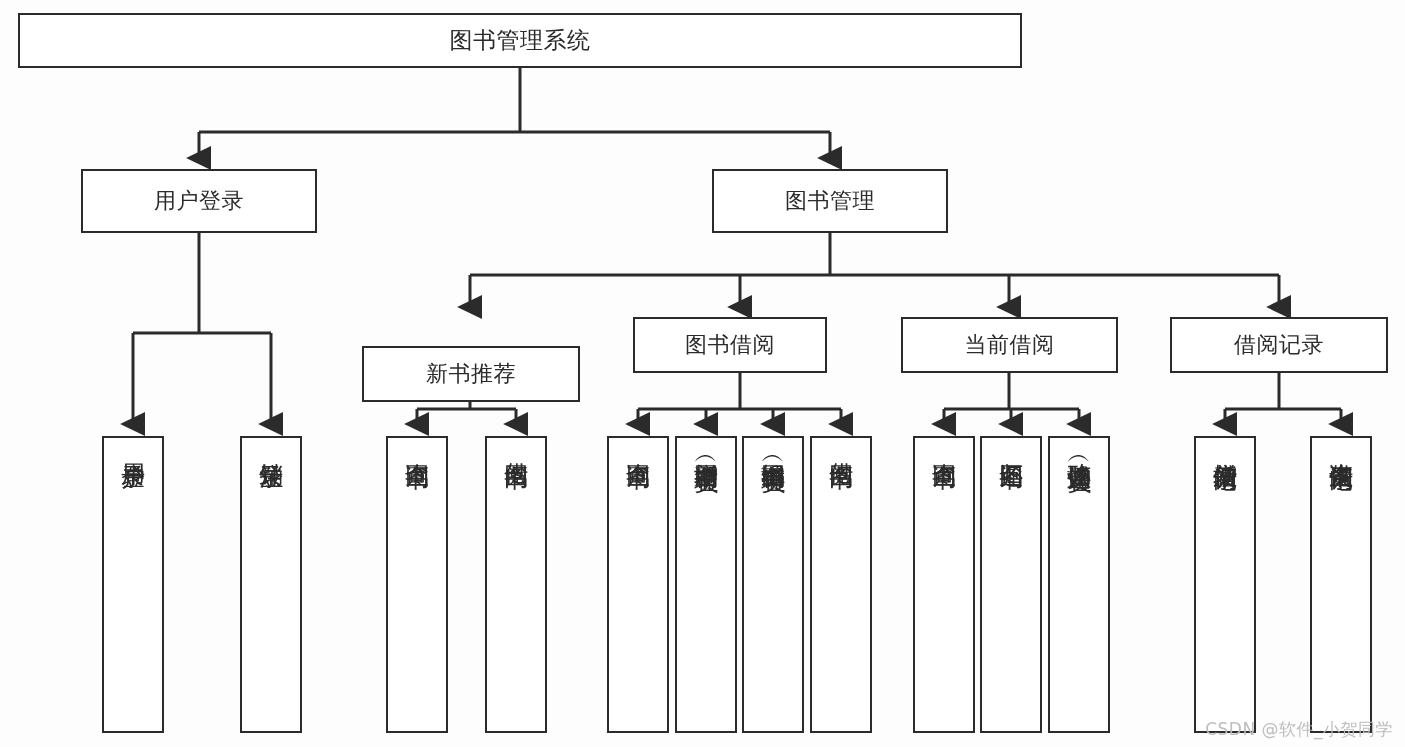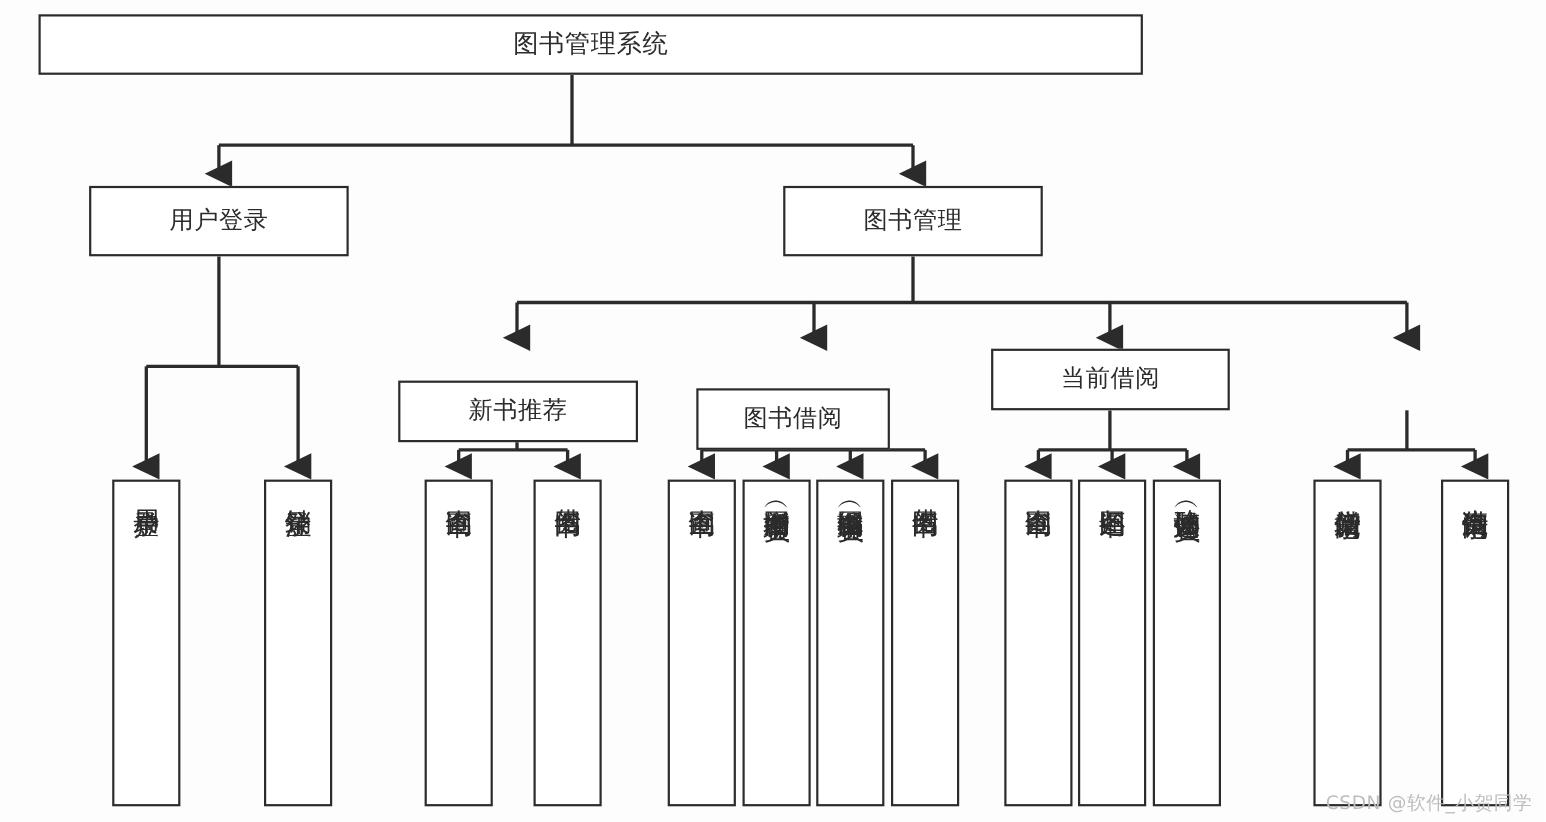--- a/index.html
+++ b/index.html
@@ -119,40 +119,43 @@
       <path d="M1011,409 L1011,424" marker-end="url(#arrowhead)"></path>
       <path d="M1079,409 L1079,424" marker-end="url(#arrowhead)"></path>
 
       <path d="M1279,373 L1279,409"></path>
       <path d="M1225,409 L1341,409"></path>
       <path d="M1225,409 L1225,424" marker-end="url(#arrowhead)"></path>
       <path d="M1341,409 L1341,424" marker-end="url(#arrowhead)"></path>
     </g>
   </svg>
 
-  <div class="node-box root" style="left:18px; top:13px; width:1004px; height:55px;margin-left:17px;">
+  <div class="node-box root" style="left:18px; top:13px; width:1004px; height:55px;">
     <span class="node-label-h">图书管理系统</span>
   </div>
 
   <div class="node-box" style="left:81px; top:169px; width:236px; height:64px;">
     <span class="node-label-h">用户登录</span>
   </div>
   <div class="node-box" style="left:712px; top:169px; width:236px; height:64px;">
     <span class="node-label-h">图书管理</span>
   </div>
 
   <div class="node-box" style="left:362px; top:317px; width:218px; height:56px;margin-top:29px;">
     <span class="node-label-h">新书推荐</span>
   </div>
-  <div class="node-box" style="left:633px; top:317px; width:176px; height:56px;margin-top:36px;">
+  <div class="node-box" style="left:633px; top:317px; width:194px; height:56px;">
     <span class="node-label-h">图书借阅</span>
   </div>
   <div class="node-box" style="left:901px; top:317px; width:217px; height:56px;">
     <span class="node-label-h">当前借阅</span>
   </div>
+  <div class="node-box" style="left:1170px; top:317px; width:218px; height:56px;">
+    <span class="node-label-h">借阅记录</span>
+  </div>
 
   <div class="node-box leaf" style="left:102px; top:436px; width:62px; height:297px;">
     <span class="node-label-v">用户登录</span>
   </div>
   <div class="node-box leaf" style="left:240px; top:436px; width:62px; height:297px;">
     <span class="node-label-v">注销登录</span>
   </div>
 
   <div class="node-box leaf" style="left:386px; top:436px; width:62px; height:297px;">
     <span class="node-label-v">查询图书</span>

